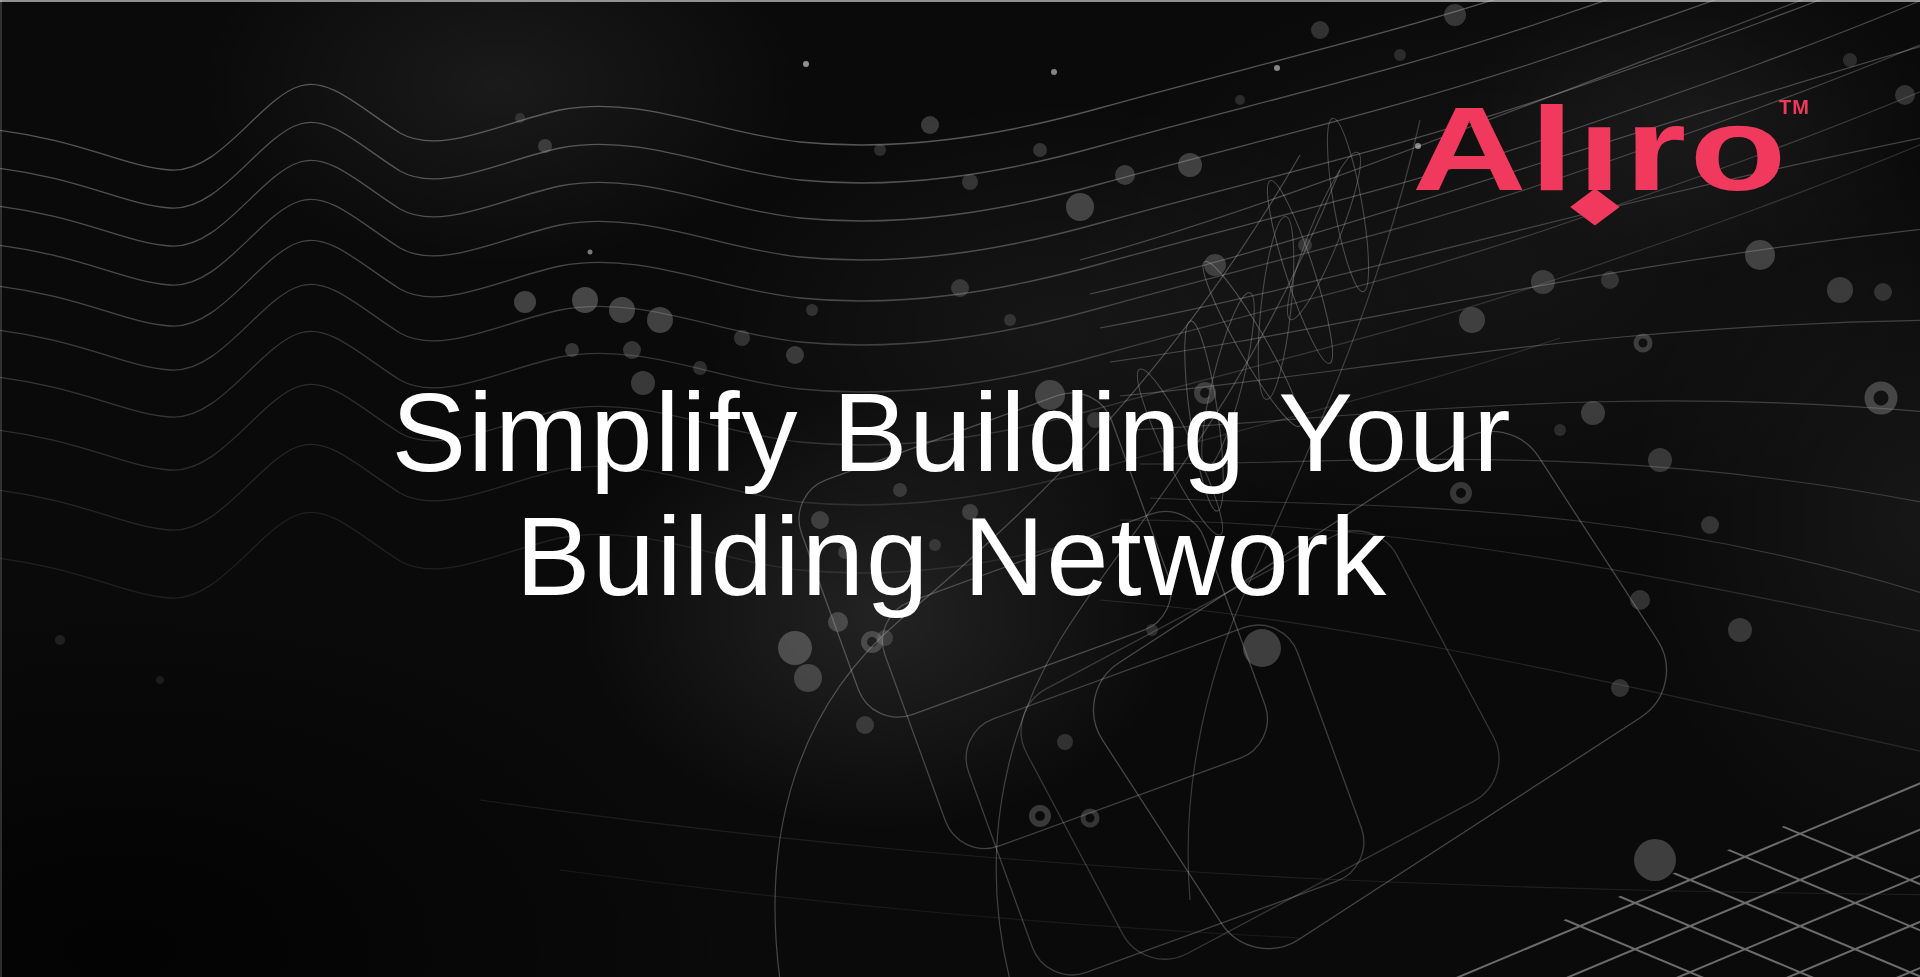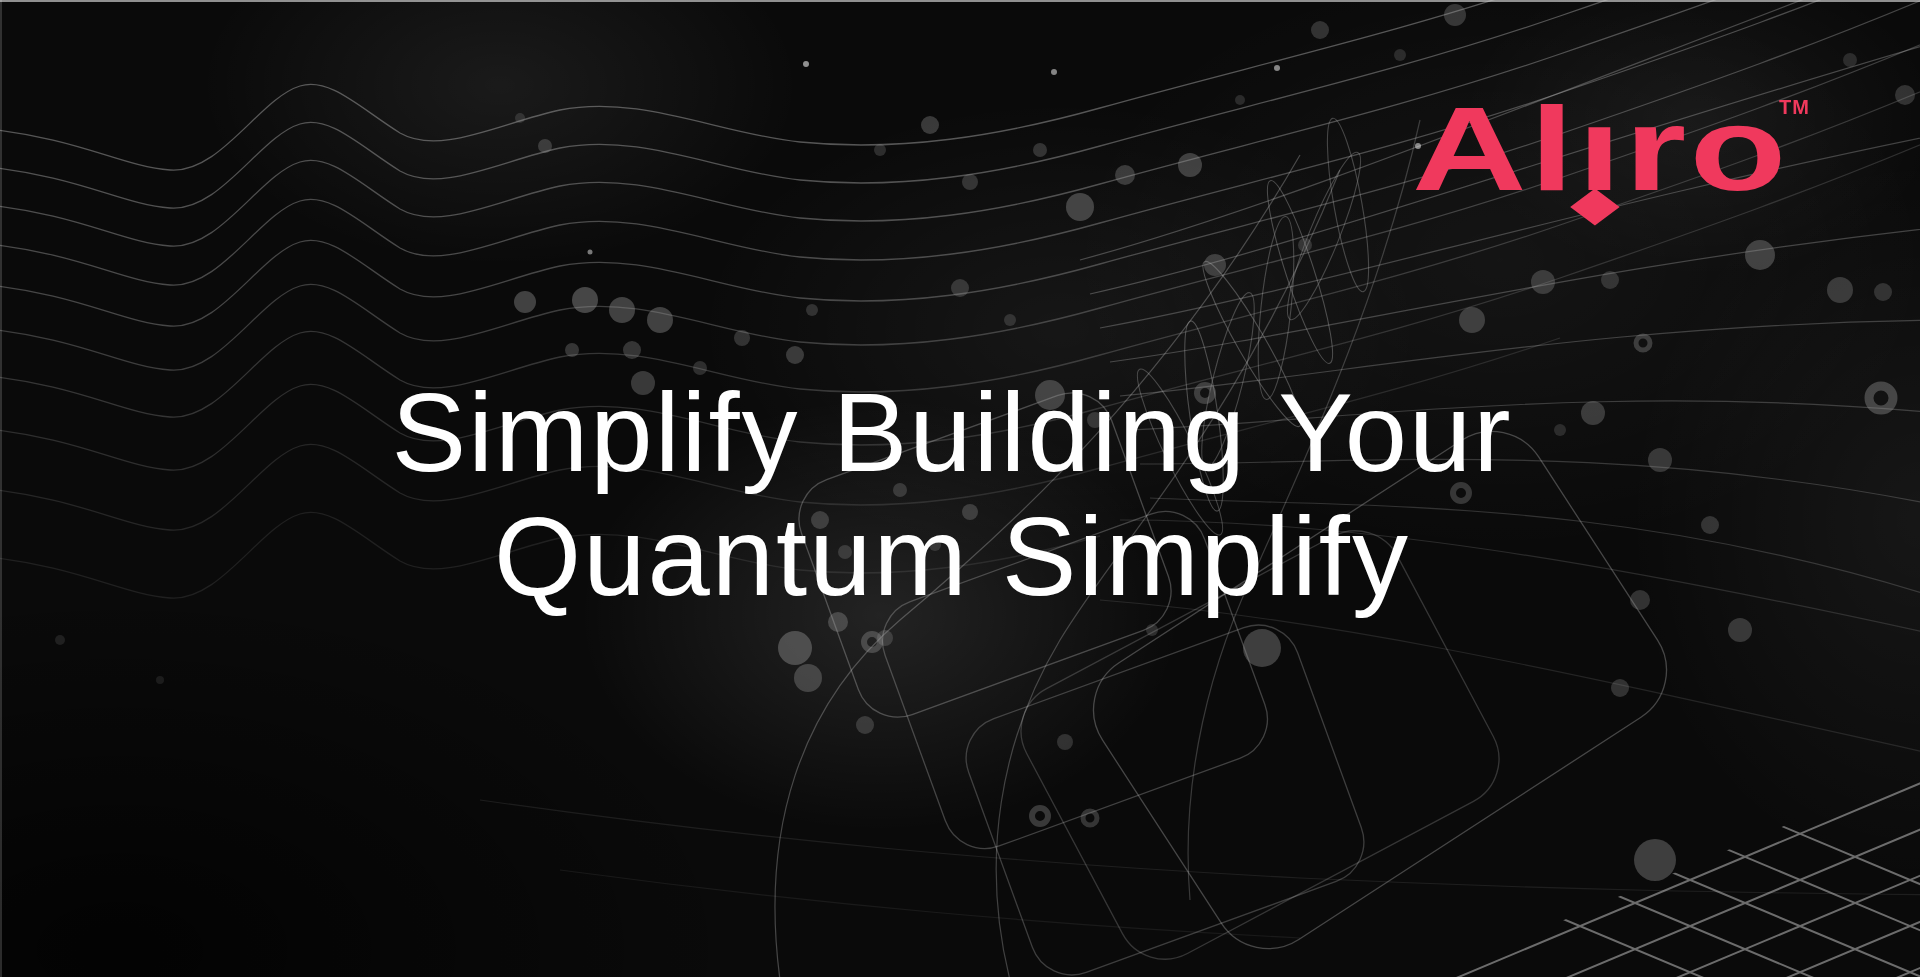--- a/index.html
+++ b/index.html
@@ -230,21 +230,21 @@
       <circle cx="806" cy="64" r="3" opacity=".55"></circle>
       <circle cx="1054" cy="72" r="3" opacity=".5"></circle>
       <circle cx="1277" cy="68" r="3" opacity=".5"></circle>
       <circle cx="590" cy="252" r="2.5" opacity=".45"></circle>
       <circle cx="1418" cy="146" r="3" opacity=".5"></circle>
     </g>
   </svg>
 
   <h1 class="headline">
     <span>Simplify Building Your</span><br>
-    <span>Quantum Simplify</span>
+    <span>Building Network</span>
   </h1>
 
   <div class="logo">
     <span>Al</span><span class="i-stem">ı</span><span>ro</span>
     <span class="i-diamond"></span>
   </div>
   <span class="trademark">TM</span>
 
 </div>
 

